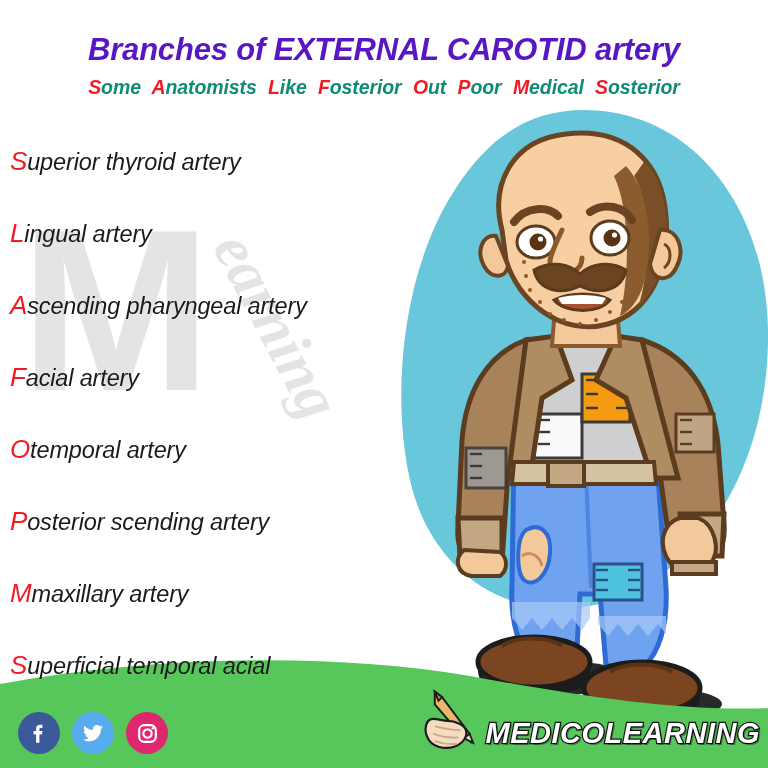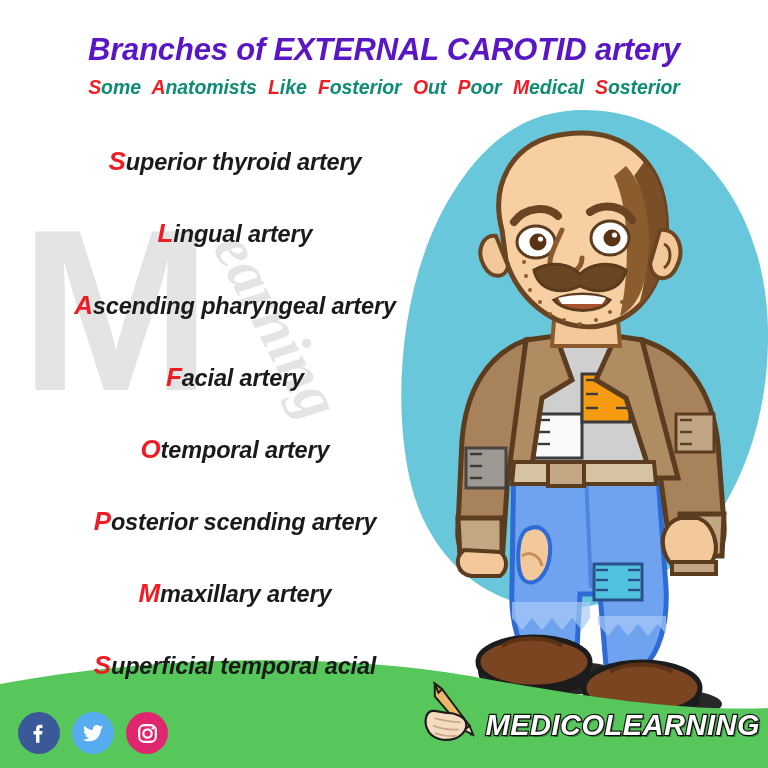--- a/index.html
+++ b/index.html
@@ -93,26 +93,25 @@
     position: absolute;
     left: 10px;
     top: 125px;
     width: 450px;
     z-index: 5;
   }
   .list-item {
     height: 72px;
     line-height: 72px;
     font-size: 23.5px;
-    font-weight: bold;
+    font-weight: normal;
     font-style: italic;
     color: #1A1A1A;
     letter-spacing: -0.15px;
     white-space: nowrap;
-    text-align: center;
   }
   .li-ini { color: #EE1D23; font-size: 26px; }
 
   
   .footer-green {
     position: absolute;
     left: 0;
     bottom: 0;
     width: 768px;
     height: 110px;
@@ -138,21 +137,21 @@
     cursor: pointer;
   }
   .soc-fb { background: #3B5998; }
   .soc-tw { background: #56ACEE; }
   .soc-ig { background: #E0266E; }
 
   
   .brand {
     position: absolute;
     right: 8px;
-    bottom: 20px;
+    bottom: 12px;
     display: flex;
     align-items: flex-end;
     z-index: 7;
     text-align: right;
   }
   .brand-name {
     font-size: 29px;
     font-weight: bold;
     font-style: italic;
     color: #ffffff;

